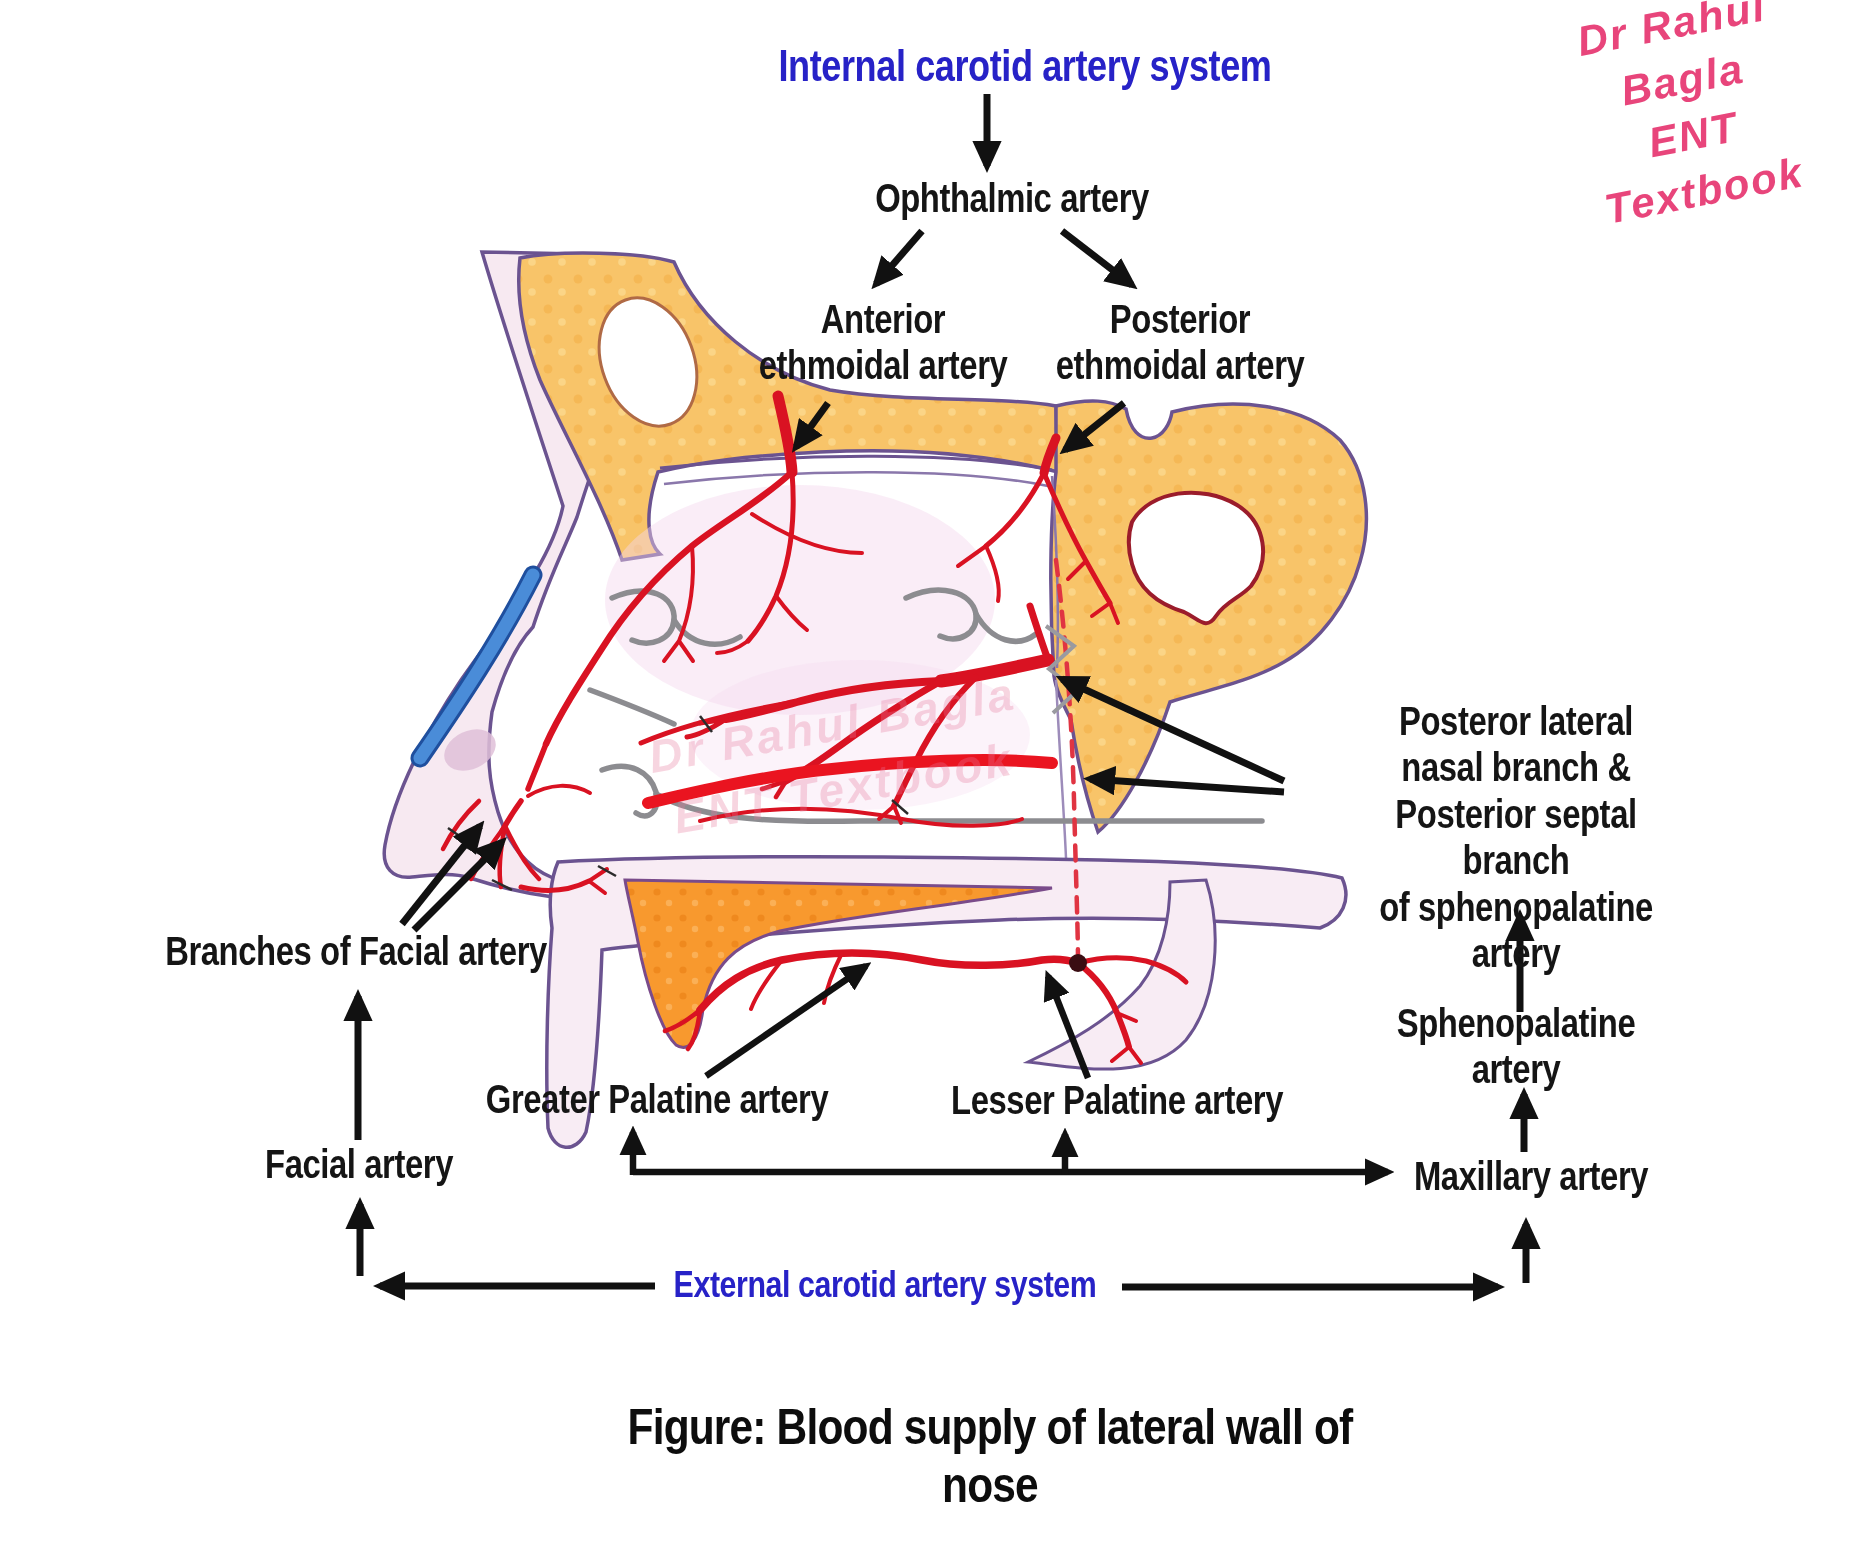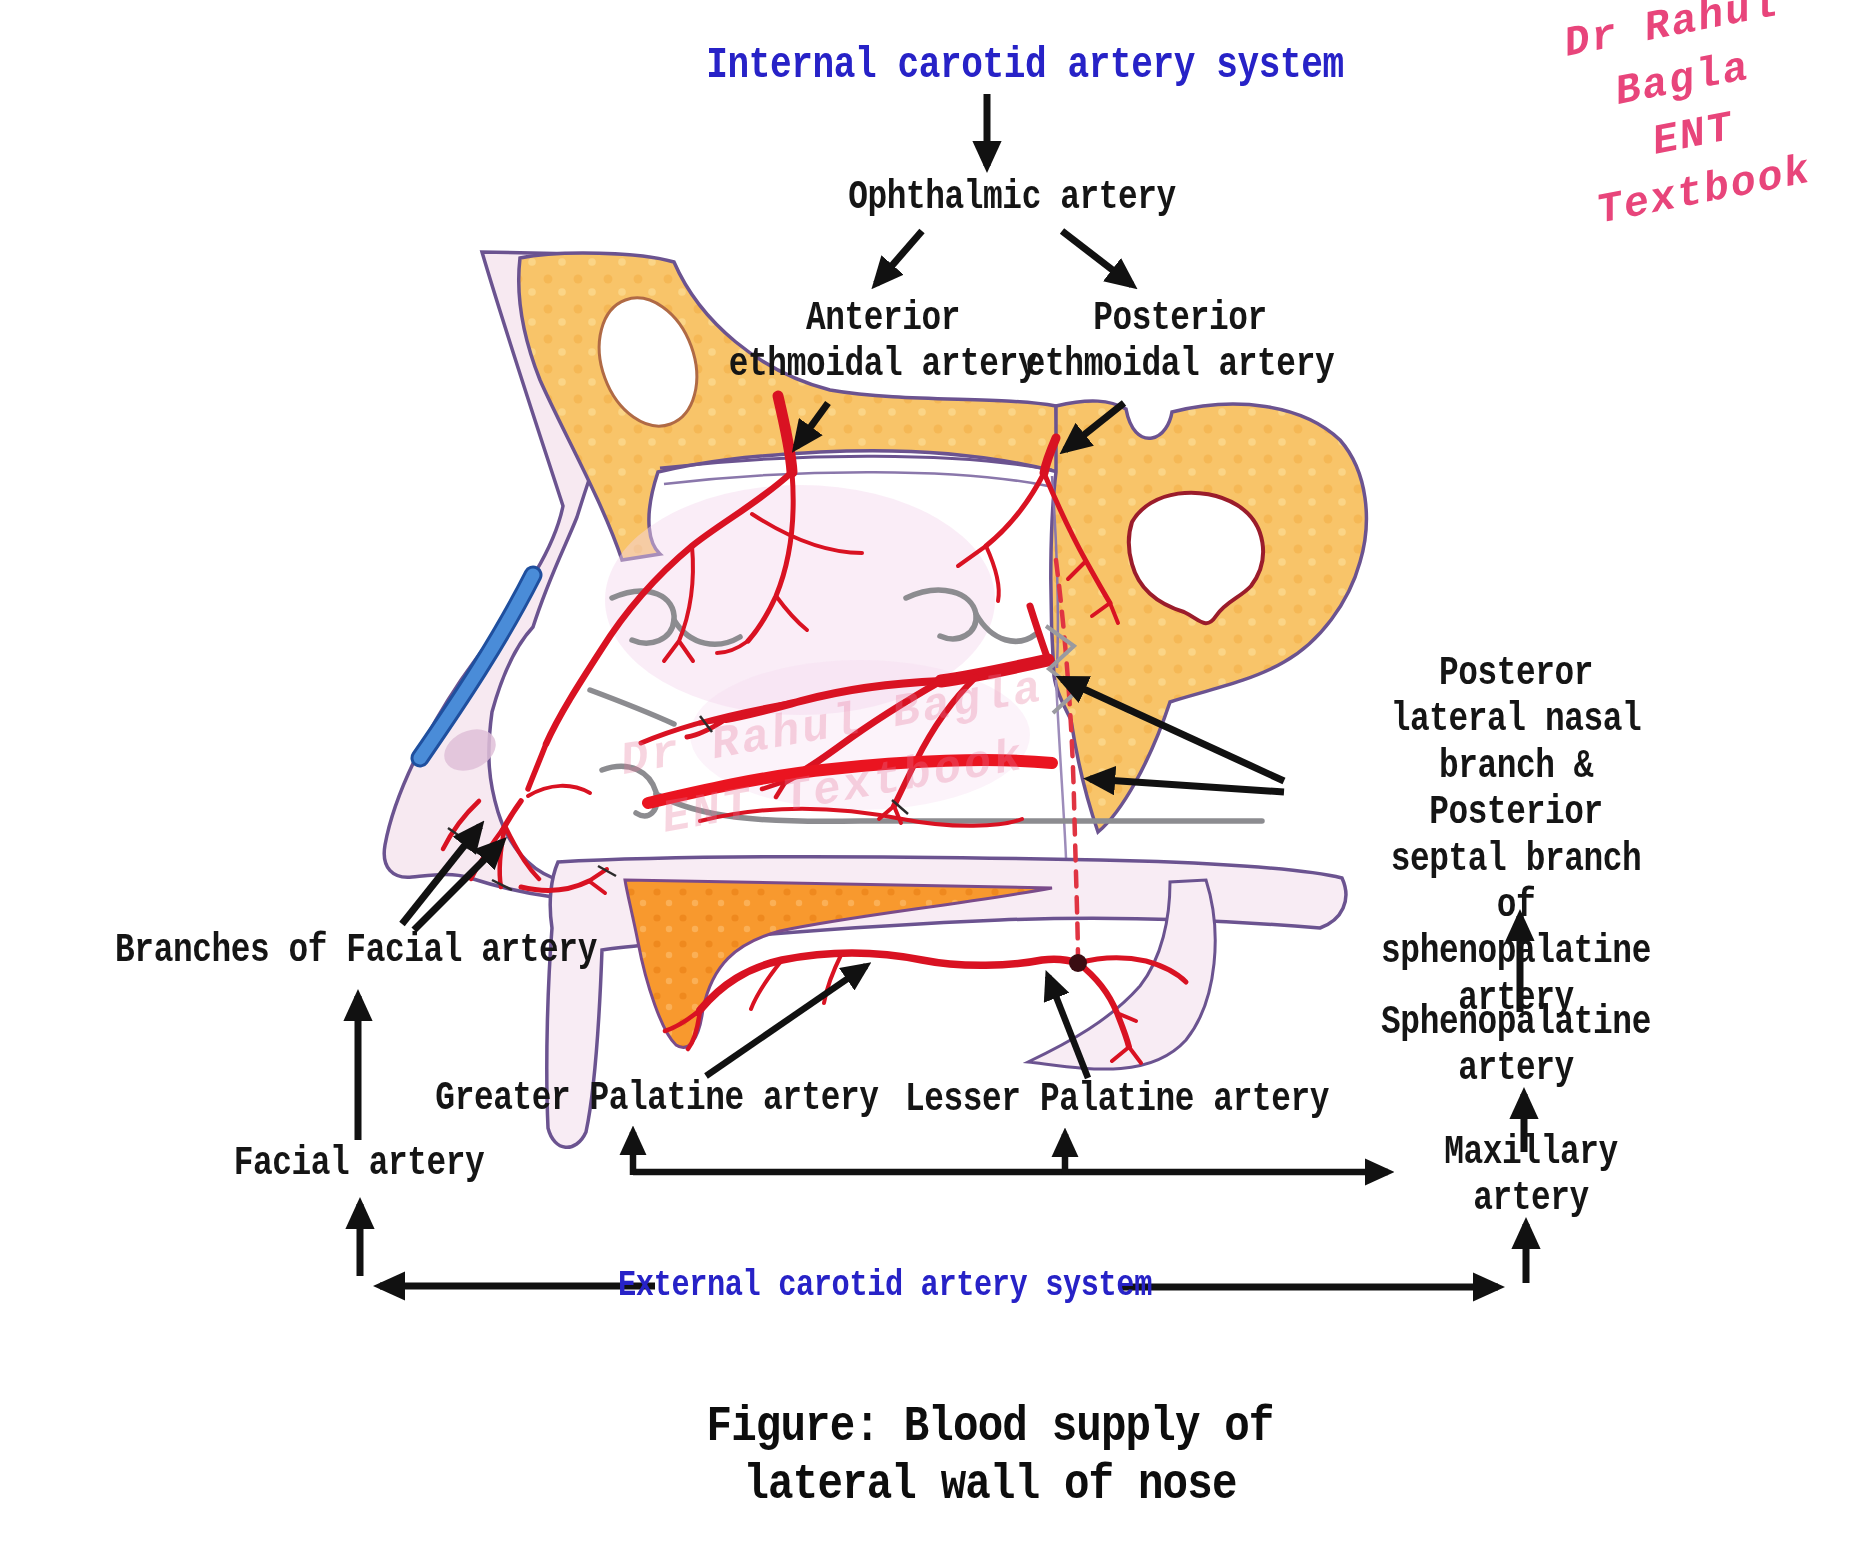--- a/index.html
+++ b/index.html
@@ -1,18 +1,18 @@
 <!DOCTYPE html>
 <html><head>
 <meta charset="utf-8">
 <style>
   html,body{margin:0;padding:0;background:#ffffff;}
   #canvas{
     position:relative;width:1874px;height:1557px;background:#ffffff;overflow:hidden;
-    font-family:Liberation Mono, monospace;
+    font-family:Liberation Sans, sans-serif;
   }
   #anatomy-svg{position:absolute;left:0;top:0;}
   .lbl{
     position:absolute;transform:translate(-50%,-50%) scaleX(.82);
     font-weight:bold;font-size:40px;line-height:1.16;color:#151515;
     text-align:center;white-space:pre-line;letter-spacing:-.5px;
   }
   .lbl.blue-top{color:#2722c7;font-size:44px;}
   .lbl.blue-bottom{color:#2722c7;font-size:37px;}
   .lbl.caption{font-size:50px;transform:translate(-50%,-50%) scaleX(.85);letter-spacing:-1px;color:#0d0d0d;}

